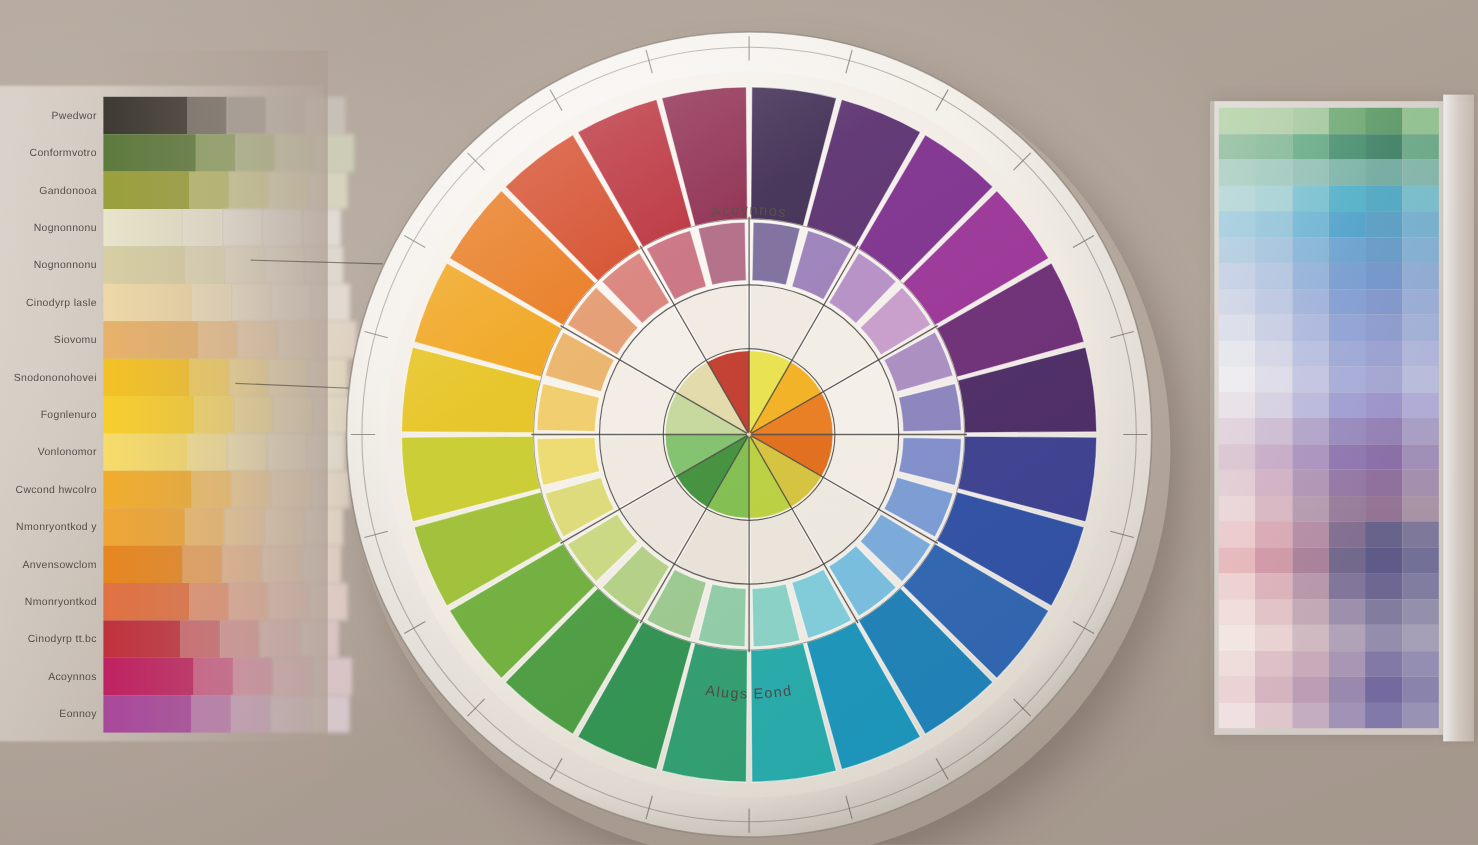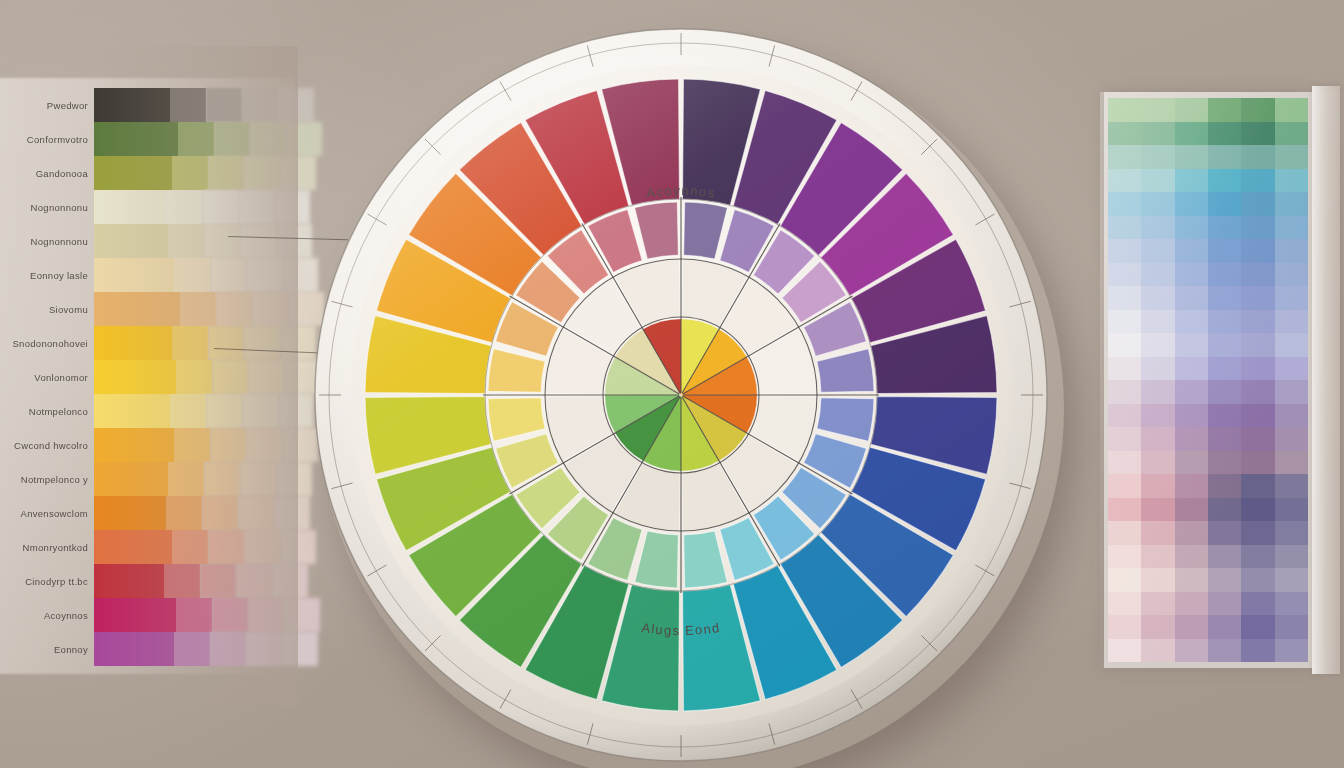--- a/index.html
+++ b/index.html
@@ -155,21 +155,21 @@
           <div class="lp-label">Nognonnonu</div>
           <div class="lp-swatches">
             <div class="lp-sw" style="left: 0px; width: 74px; background: rgb(216, 207, 164); opacity: 1; filter: blur(0px);"></div>
             <div class="lp-sw" style="left: 74px; width: 36px; background: rgb(226, 218, 184); opacity: 0.9; filter: blur(0.5px);"></div>
             <div class="lp-sw" style="left: 110px; width: 36px; background: rgb(235, 229, 203); opacity: 0.8; filter: blur(1px);"></div>
             <div class="lp-sw" style="left: 146px; width: 36px; background: rgb(242, 238, 221); opacity: 0.7; filter: blur(1.5px);"></div>
             <div class="lp-sw" style="left: 182px; width: 36px; background: rgb(247, 244, 234); opacity: 0.6; filter: blur(2px);"></div>
           </div>
         </div>
         <div class="lp-row" style="top: 170px;">
-          <div class="lp-label">Eonnoy lasle</div>
+          <div class="lp-label">Cinodyrp lasle</div>
           <div class="lp-swatches">
             <div class="lp-sw" style="left: 0px; width: 80px; background: rgb(237, 217, 168); opacity: 1; filter: blur(0px);"></div>
             <div class="lp-sw" style="left: 80px; width: 36px; background: rgb(242, 227, 189); opacity: 0.9; filter: blur(0.5px);"></div>
             <div class="lp-sw" style="left: 116px; width: 36px; background: rgb(246, 234, 208); opacity: 0.8; filter: blur(1px);"></div>
             <div class="lp-sw" style="left: 152px; width: 36px; background: rgb(250, 241, 225); opacity: 0.7; filter: blur(1.5px);"></div>
             <div class="lp-sw" style="left: 188px; width: 36px; background: rgb(252, 247, 238); opacity: 0.6; filter: blur(2px);"></div>
           </div>
         </div>
         <div class="lp-row" style="top: 204px;">
           <div class="lp-label">Siovomu</div>
@@ -185,51 +185,51 @@
           <div class="lp-label">Snodononohovei</div>
           <div class="lp-swatches">
             <div class="lp-sw" style="left: 0px; width: 78px; background: rgb(245, 194, 35); opacity: 1; filter: blur(0px);"></div>
             <div class="lp-sw" style="left: 78px; width: 36px; background: rgb(248, 209, 85); opacity: 0.9; filter: blur(0.5px);"></div>
             <div class="lp-sw" style="left: 114px; width: 36px; background: rgb(250, 222, 136); opacity: 0.8; filter: blur(1px);"></div>
             <div class="lp-sw" style="left: 150px; width: 36px; background: rgb(252, 235, 180); opacity: 0.7; filter: blur(1.5px);"></div>
             <div class="lp-sw" style="left: 186px; width: 36px; background: rgb(253, 244, 214); opacity: 0.6; filter: blur(2px);"></div>
           </div>
         </div>
         <div class="lp-row" style="top: 272px;">
-          <div class="lp-label">Vonlonomor</div>
+          <div class="lp-label">Fognlenuro</div>
           <div class="lp-swatches">
             <div class="lp-sw" style="left: 0px; width: 82px; background: rgb(249, 207, 44); opacity: 1; filter: blur(0px);"></div>
             <div class="lp-sw" style="left: 82px; width: 36px; background: rgb(251, 219, 94); opacity: 0.9; filter: blur(0.5px);"></div>
             <div class="lp-sw" style="left: 118px; width: 36px; background: rgb(252, 228, 144); opacity: 0.8; filter: blur(1px);"></div>
             <div class="lp-sw" style="left: 154px; width: 36px; background: rgb(253, 238, 187); opacity: 0.7; filter: blur(1.5px);"></div>
             <div class="lp-sw" style="left: 190px; width: 36px; background: rgb(254, 246, 220); opacity: 0.6; filter: blur(2px);"></div>
           </div>
         </div>
         <div class="lp-row" style="top: 306px;">
-          <div class="lp-label">Notmpelonco</div>
+          <div class="lp-label">Vonlonomor</div>
           <div class="lp-swatches">
             <div class="lp-sw" style="left: 0px; width: 76px; background: rgb(248, 221, 106); opacity: 1; filter: blur(0px);"></div>
             <div class="lp-sw" style="left: 76px; width: 36px; background: rgb(250, 230, 144); opacity: 0.9; filter: blur(0.5px);"></div>
             <div class="lp-sw" style="left: 112px; width: 36px; background: rgb(252, 238, 178); opacity: 0.8; filter: blur(1px);"></div>
             <div class="lp-sw" style="left: 148px; width: 36px; background: rgb(253, 244, 207); opacity: 0.7; filter: blur(1.5px);"></div>
             <div class="lp-sw" style="left: 184px; width: 36px; background: rgb(254, 250, 232); opacity: 0.6; filter: blur(2px);"></div>
           </div>
         </div>
         <div class="lp-row" style="top: 340px;">
           <div class="lp-label">Cwcond hwcolro</div>
           <div class="lp-swatches">
             <div class="lp-sw" style="left: 0px; width: 80px; background: rgb(242, 173, 44); opacity: 1; filter: blur(0px);"></div>
             <div class="lp-sw" style="left: 80px; width: 36px; background: rgb(246, 192, 94); opacity: 0.9; filter: blur(0.5px);"></div>
             <div class="lp-sw" style="left: 116px; width: 36px; background: rgb(249, 210, 142); opacity: 0.8; filter: blur(1px);"></div>
             <div class="lp-sw" style="left: 152px; width: 36px; background: rgb(251, 226, 186); opacity: 0.7; filter: blur(1.5px);"></div>
             <div class="lp-sw" style="left: 188px; width: 36px; background: rgb(253, 240, 221); opacity: 0.6; filter: blur(2px);"></div>
           </div>
         </div>
         <div class="lp-row" style="top: 374px;">
-          <div class="lp-label">Notmpelonco y</div>
+          <div class="lp-label">Nmonryontkod y</div>
           <div class="lp-swatches">
             <div class="lp-sw" style="left: 0px; width: 74px; background: rgb(240, 166, 50); opacity: 1; filter: blur(0px);"></div>
             <div class="lp-sw" style="left: 74px; width: 36px; background: rgb(244, 187, 100); opacity: 0.9; filter: blur(0.5px);"></div>
             <div class="lp-sw" style="left: 110px; width: 36px; background: rgb(248, 207, 147); opacity: 0.8; filter: blur(1px);"></div>
             <div class="lp-sw" style="left: 146px; width: 36px; background: rgb(251, 224, 189); opacity: 0.7; filter: blur(1.5px);"></div>
             <div class="lp-sw" style="left: 182px; width: 36px; background: rgb(253, 240, 222); opacity: 0.6; filter: blur(2px);"></div>
           </div>
         </div>
         <div class="lp-row" style="top: 408px;">
           <div class="lp-label">Anvensowclom</div>

